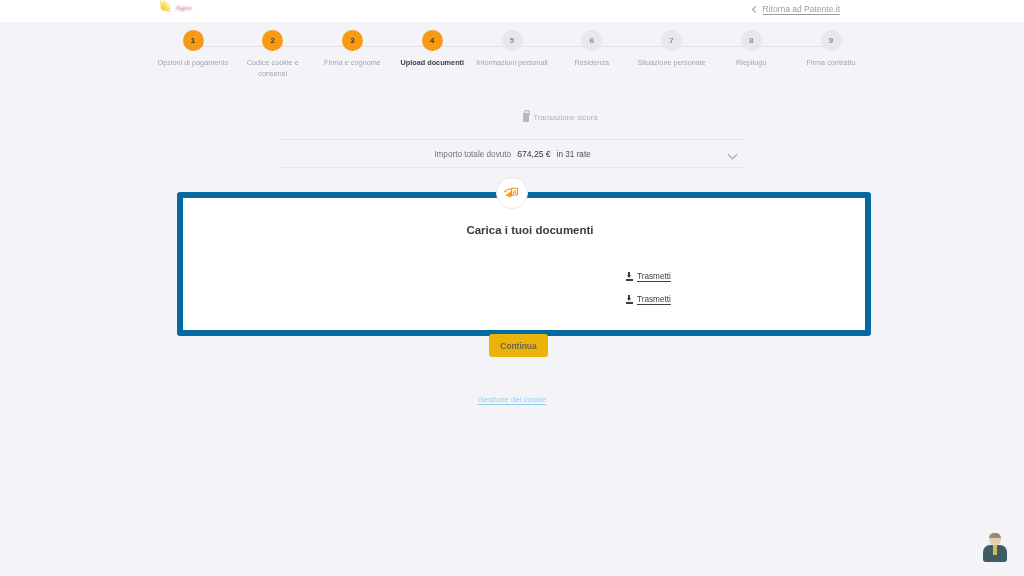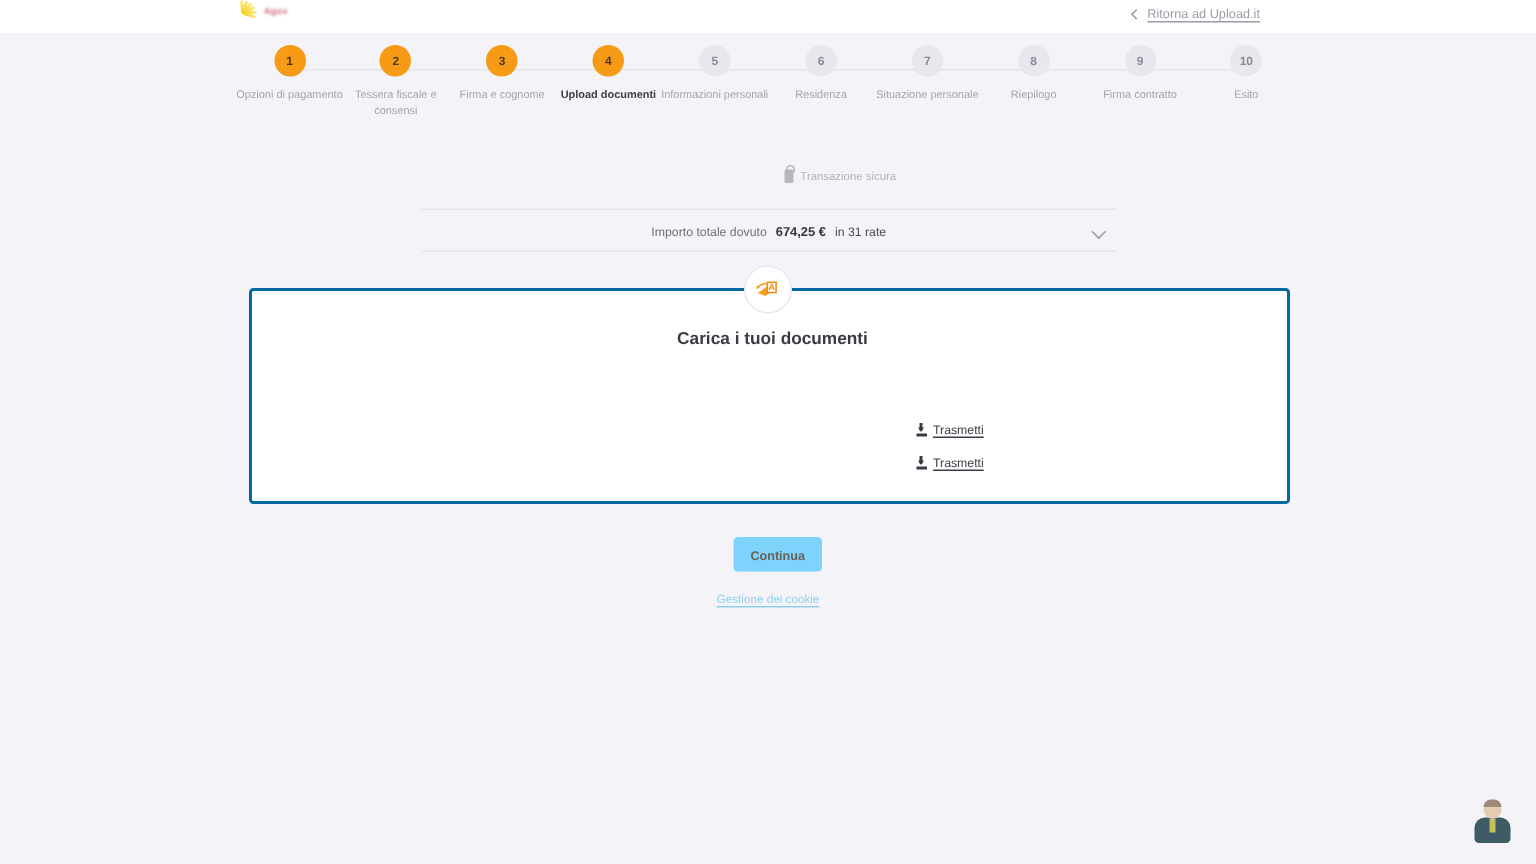--- a/index.html
+++ b/index.html
@@ -104,36 +104,36 @@
   .amount-bar {
     position: absolute; left: 281px; top: 139px;
     width: 463px; height: 29px;
     border-top: 1.5px solid #e4e4ea;
     border-bottom: 1.5px solid #e4e4ea;
     display: flex; align-items: center; justify-content: center;
     cursor: pointer;
   }
   .amount-inner { display: flex; align-items: baseline; gap: 6px; }
   .amount-label { font-size: 8.2px; color: #6f6f7c; }
-  .amount-value { font-size: 8.6px; color: #35353e; font-weight: bold; }
+  .amount-value { font-size: 8.6px; color: #35353e; font-weight: normal; }
   .amount-suffix { font-size: 8.2px; color: #4c4c57; }
   .chev-down {
     position: absolute; right: 8px; top: 11px;
     width: 7px; height: 7px;
     border-right: 1.2px solid #9a9aa6;
     border-bottom: 1.2px solid #9a9aa6;
     transform: rotate(45deg);
   }
 
   
   .card {
-    position: absolute; left: 166px; top: 192px;
+    position: absolute; left: 177px; top: 192px;
     width: 694px; height: 144px;
     background: #ffffff;
-    border: 2px solid #0369a1;
+    border: 6px solid #0369a1;
     border-radius: 3px;
   }
   .card-icon {
     position: absolute; left: 496px; top: 177px;
     width: 32px; height: 32px; border-radius: 50%;
     background: #ffffff;
     border: 1px solid #e8e8ee;
     display: flex; align-items: center; justify-content: center;
     z-index: 3;
   }
@@ -151,21 +151,21 @@
   .doc-row {
     height: 22.5px; display: flex; align-items: center; justify-content: center;
   }
   .doc-name { font-size: 8.2px; color: #55555f; }
 
   .doc-actions {
     position: absolute; left: 443px; top: 70px; width: 180px;
     padding: 4px 0;
   }
   .doc-action {
-    height: 22.5px; display: flex; align-items: flex-end; gap: 4px;
+    height: 22.5px; display: flex; align-items: flex-start; gap: 4px;
     padding-left: 0;
   }
   .upload-ico {
     width: 7px; height: 9px; position: relative; flex: none;
   }
   .upload-ico .arrow {
     position: absolute; left: 2.4px; top: 0;
     width: 2px; height: 5px; background: #3a3a44;
   }
   .upload-ico .head {
@@ -180,23 +180,23 @@
     width: 7px; height: 1.6px; background: #3a3a44;
   }
   .doc-link {
     font-size: 8.2px; color: #3c3c46;
     text-decoration: underline; text-underline-offset: 1.5px;
     cursor: pointer;
   }
 
   
   .continue-btn {
-    position: absolute; left: 489px; top: 358px;
+    position: absolute; left: 489px; top: 334px;
     width: 59px; height: 23px;
-    background: #7dd3fc; border: none; border-radius: 3px;
+    background: #eab308; border: none; border-radius: 3px;
     color: #6b6257; font-size: 8.4px; font-weight: bold;
     cursor: default;
   }
 
   
   .cookie-link {
     position: absolute; left: 0; top: 395px; width: 1024px;
     text-align: center;
     font-size: 7.8px; color: #8fd0f0;
     text-decoration: underline; text-underline-offset: 1.5px;
@@ -240,35 +240,35 @@
     <span style="transform:rotate(-50deg)"></span>
     <span style="transform:rotate(-28deg)"></span>
     <span style="transform:rotate(-6deg)"></span>
     <span style="transform:rotate(16deg)"></span>
   </div>
   <div class="brand-word">Agos</div>
 </div>
 
 <a class="return-link">
   <span class="chev-left"></span>
-  <span class="label">Ritorna ad Upload.it</span>
+  <span class="label">Ritorna ad Patente.it</span>
 </a>
 
 <div class="stepper">
   <div class="step-track"></div>
   <div class="steps">
 
     <div class="step done">
       <div class="step-circle">1</div>
       <div class="step-label">Opzioni di pagamento</div>
     </div>
 
     <div class="step done">
       <div class="step-circle">2</div>
-      <div class="step-label">Tessera fiscale e consensi</div>
+      <div class="step-label">Codice cookie e consensi</div>
     </div>
 
     <div class="step done">
       <div class="step-circle">3</div>
       <div class="step-label">Firma e cognome</div>
     </div>
 
     <div class="step active">
       <div class="step-circle">4</div>
       <div class="step-label">Upload documenti</div>
@@ -292,24 +292,20 @@
     <div class="step">
       <div class="step-circle">8</div>
       <div class="step-label">Riepilogo</div>
     </div>
 
     <div class="step">
       <div class="step-circle">9</div>
       <div class="step-label">Firma contratto</div>
     </div>
 
-    <div class="step">
-      <div class="step-circle">10</div>
-      <div class="step-label">Esito</div>
-    </div>
 
   </div>
 </div>
 
 <div class="secure">
   <span class="lock"></span>
   <span class="secure-text">Transazione sicura</span>
 </div>
 
 <div class="amount-bar">

